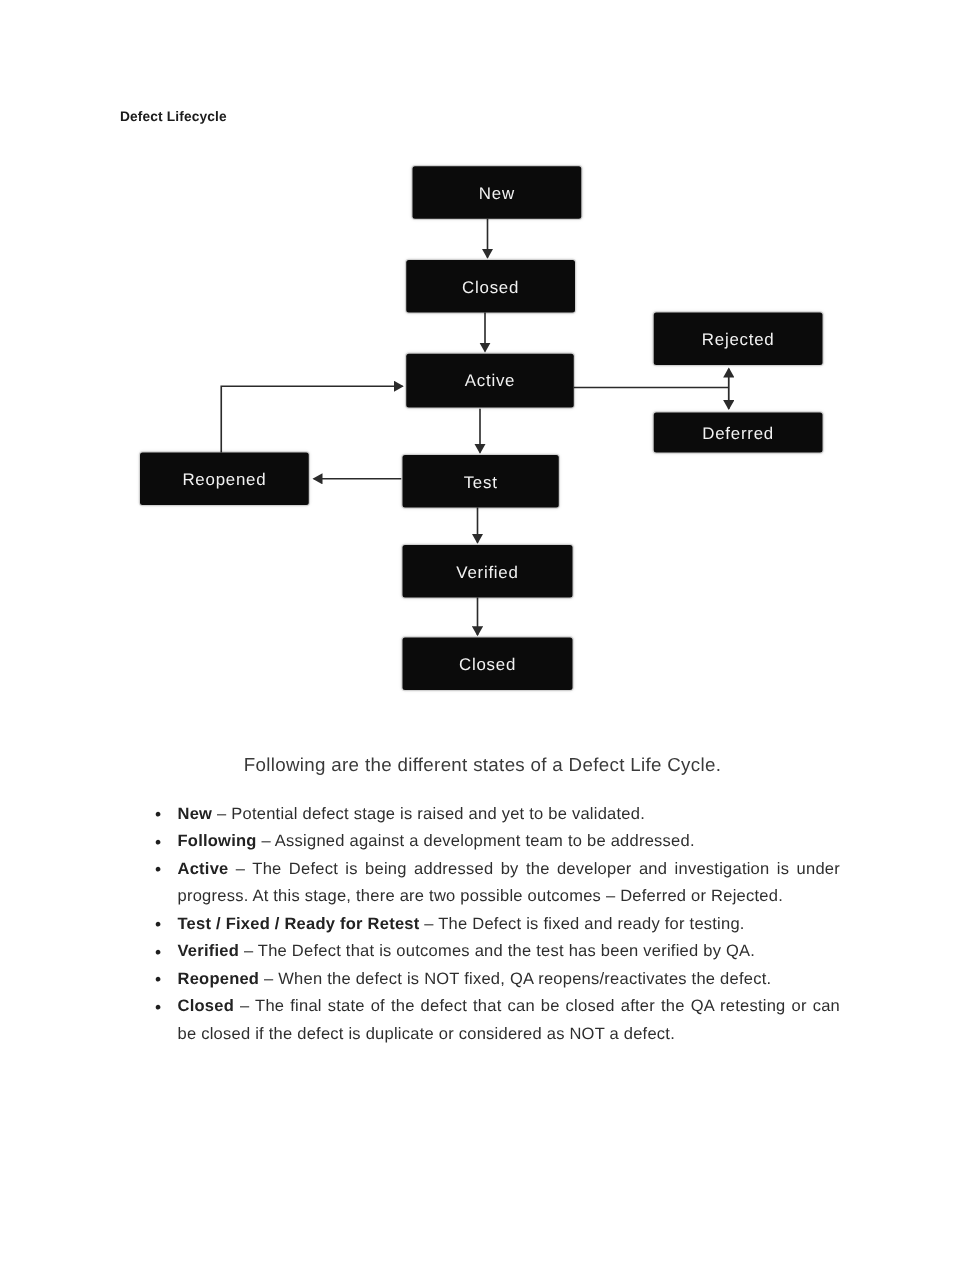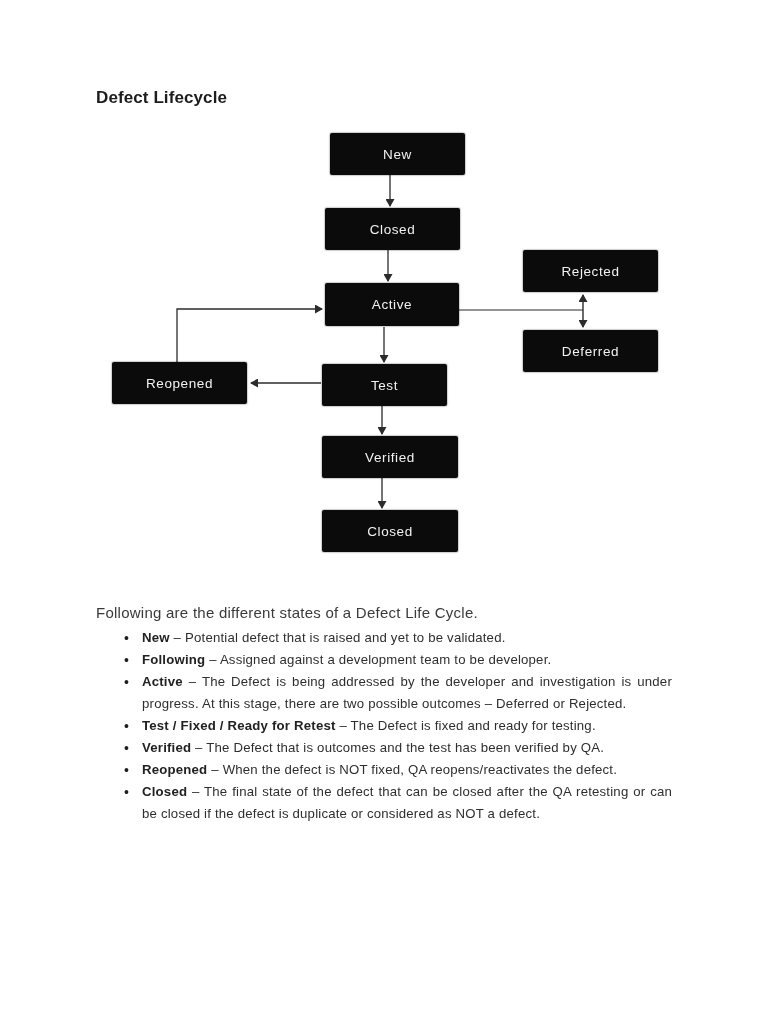--- a/index.html
+++ b/index.html
@@ -8,21 +8,21 @@
     background: #ffffff;
     font-family: "Liberation Sans", "DejaVu Sans", sans-serif;
     position: relative;
     overflow: hidden;
   }
   .page { position: absolute; inset: 0; background: #fff; }
 
   .doc-title {
     position: absolute;
     left: 96px; top: 88px;
-    font-size: 17px;
+    font-size: 11px;
     font-weight: 700;
     color: #1c1c1c;
     letter-spacing: 0.1px;
     text-align: center;
   }
 
   
   .diagram { position: absolute; left: 0; top: 120px; width: 768px; height: 460px; }
   .diagram svg.edges { position: absolute; left: 0; top: 0; width: 768px; height: 460px; }
   .node {
@@ -34,38 +34,39 @@
     align-items: center;
     justify-content: center;
     font-size: 13.5px;
     letter-spacing: 0.6px;
     box-shadow: 0 0 0 1px rgba(0,0,0,0.12), 0 0 3px rgba(0,0,0,0.18);
   }
   .n-new      { left: 330px; top:  13px; width: 135px; height: 42px; }
   .n-assign   { left: 325px; top:  88px; width: 135px; height: 42px; }
   .n-active   { left: 325px; top: 163px; width: 134px; height: 43px; }
   .n-rejected { left: 523px; top: 130px; width: 135px; height: 42px; }
-  .n-deferred { left: 523px; top: 210px; width: 135px; height: 42px; }
+  .n-deferred { left: 523px; top: 210px; width: 135px; height: 32px; }
   .n-reopened { left: 112px; top: 242px; width: 135px; height: 42px; }
   .n-test     { left: 322px; top: 244px; width: 125px; height: 42px; }
   .n-verified { left: 322px; top: 316px; width: 136px; height: 42px; }
   .n-closed   { left: 322px; top: 390px; width: 136px; height: 42px; }
 
   
   .content {
     position: absolute;
     left: 96px; top: 604px;
     width: 580px;
     color: #2e2e2e;
   }
   .heading {
     font-size: 15px;
     letter-spacing: 0.25px;
     color: #3a3a3a;
-    margin-bottom: 6px;
+    margin-bottom: 19px;
+    text-align: center;
   }
   ul.bullets {
     list-style: none;
     margin-left: 26px;
     width: 550px;
   }
   ul.bullets li {
     position: relative;
     padding-left: 20px;
     font-size: 13.2px;
@@ -127,22 +128,22 @@
     <div class="node n-deferred">Deferred</div>
     <div class="node n-reopened">Reopened</div>
     <div class="node n-test">Test</div>
     <div class="node n-verified">Verified</div>
     <div class="node n-closed">Closed</div>
   </div>
 
   <div class="content">
     <div class="heading">Following are the different states of a Defect Life Cycle.</div>
     <ul class="bullets" id="bullet-list">
-        <li><b>New</b><span> – </span><span>Potential defect that is raised and yet to be validated.</span></li>
-        <li><b>Following</b><span> – </span><span>Assigned against a development team to be developer.</span></li>
+        <li><b>New</b><span> – </span><span>Potential defect stage is raised and yet to be validated.</span></li>
+        <li><b>Following</b><span> – </span><span>Assigned against a development team to be addressed.</span></li>
         <li><b>Active</b><span> – </span><span>The Defect is being addressed by the developer and investigation is under progress. At this stage, there are two possible outcomes – Deferred or Rejected.</span></li>
         <li><b>Test / Fixed / Ready for Retest</b><span> – </span><span>The Defect is fixed and ready for testing.</span></li>
         <li><b>Verified</b><span> – </span><span>The Defect that is outcomes and the test has been verified by QA.</span></li>
         <li><b>Reopened</b><span> – </span><span>When the defect is NOT fixed, QA reopens/reactivates the defect.</span></li>
         <li><b>Closed</b><span> – </span><span>The final state of the defect that can be closed after the QA retesting or can be closed if the defect is duplicate or considered as NOT a defect.</span></li>
       </ul>
   </div>
 
 </div>
 

